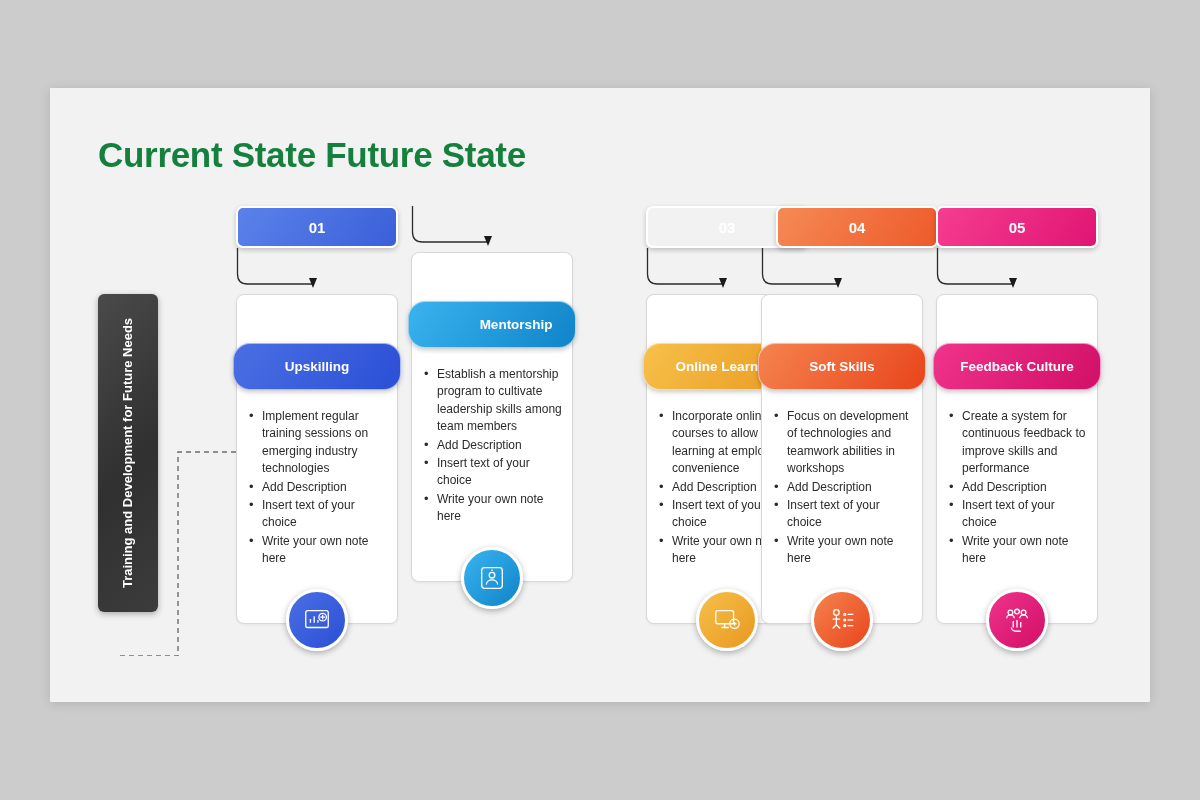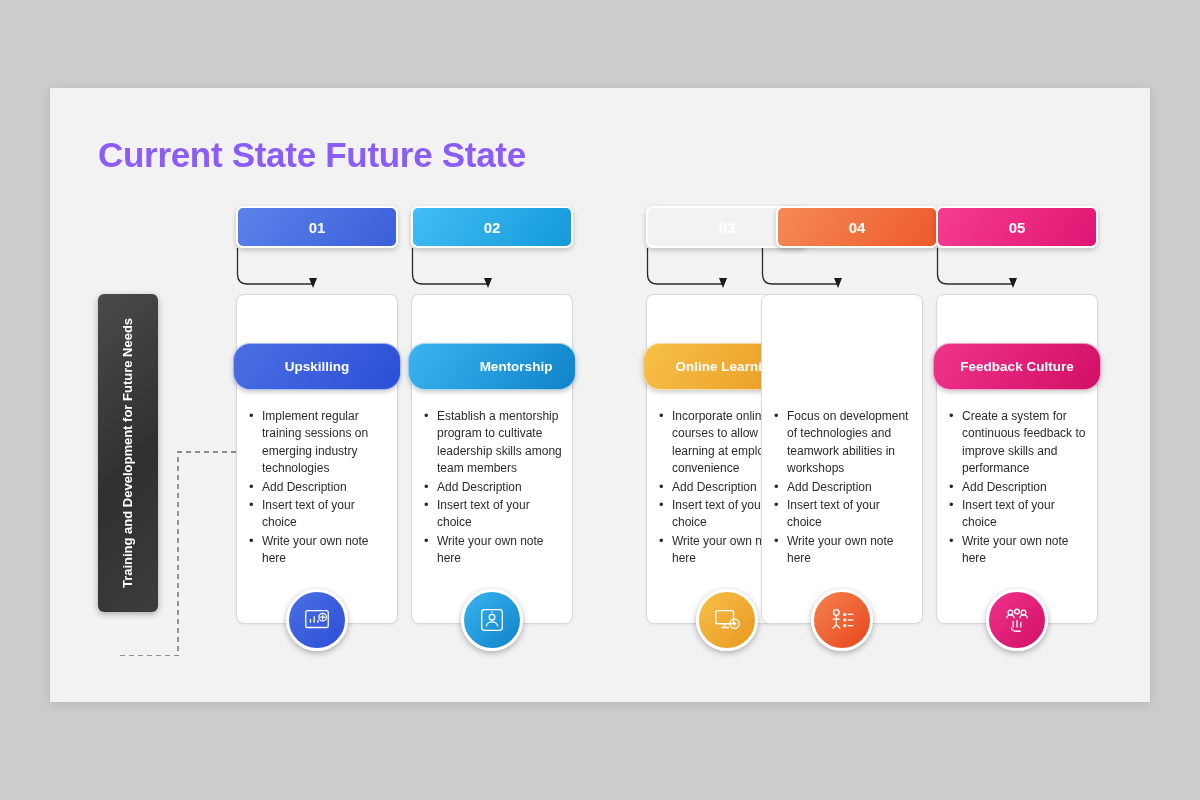--- a/index.html
+++ b/index.html
@@ -21,21 +21,21 @@
     height: 614px;
     background: #f2f2f2;
     box-shadow: 0 2px 10px rgba(0,0,0,0.12);
   }
   .slide-title {
     position: absolute;
     left: 48px;
     top: 47px;
     font-size: 35px;
     font-weight: bold;
-    color: #8b5cf6;
+    color: #15803d;
     letter-spacing: -0.3px;
   }
 
   
   .side-label {
     position: absolute;
     left: 48px;
     top: 206px;
     width: 60px;
     height: 318px;
@@ -209,23 +209,20 @@
             <svg width="30" height="30" viewBox="0 0 32 32" fill="none" stroke="#fff" stroke-width="1.4">
               <rect x="4" y="6" width="24" height="18" rx="2"></rect>
               <path d="M9 19v-4M13 19v-7M17 19v-3"></path>
               <circle cx="22" cy="13" r="4"></circle>
               <path d="M22 10.5v5M19.5 13h5"></path>
             </svg>
           </div>
         </div>
       </div>
       <div class="col" style="left: 361px;">
-        <div class="num-chip" style="background: linear-gradient(125deg, rgb(66, 189, 245) 0%, rgb(19, 154, 217) 100%);">
-          <span>02</span>
-        </div>
         <div class="arrow-box"><svg width="162" height="46" viewBox="0 0 162 46" fill="none">
             <path d="M2 0 L2 26 Q2 36 12 36 L78 36" stroke="#2b2b2b" stroke-width="1.3" fill="none" transform="translate(-0.5,0)"></path>
             <path d="M2 0 C2 22 20 14 38 14 L78 14" stroke="none" fill="none"></path>
             <path d="M4 0 C4 20 14 8 40 8 L78 8" stroke="none" fill="none"></path>
             <path d="M2 0 L2 20 Q2 30 14 30 L76 30" stroke="none"></path>
             <polygon points="73,30 81,30 77,40" fill="#1a1a1a"></polygon>
           </svg></div>
         <div class="card">
           <div class="card-head" style="background: linear-gradient(125deg, rgb(58, 179, 239) 0%, rgb(15, 132, 201) 100%); padding-left: 48px;">Mentorship</div>
           <ul class="bullets">
@@ -278,20 +275,21 @@
           <span>04</span>
         </div>
         <div class="arrow-box"><svg width="162" height="46" viewBox="0 0 162 46" fill="none">
             <path d="M2 0 L2 26 Q2 36 12 36 L78 36" stroke="#2b2b2b" stroke-width="1.3" fill="none" transform="translate(-0.5,0)"></path>
             <path d="M2 0 C2 22 20 14 38 14 L78 14" stroke="none" fill="none"></path>
             <path d="M4 0 C4 20 14 8 40 8 L78 8" stroke="none" fill="none"></path>
             <path d="M2 0 L2 20 Q2 30 14 30 L76 30" stroke="none"></path>
             <polygon points="73,30 81,30 77,40" fill="#1a1a1a"></polygon>
           </svg></div>
         <div class="card">
+          <div class="card-head" style="background: linear-gradient(125deg, rgb(245, 131, 78) 0%, rgb(232, 69, 28) 100%);">Soft Skills</div>
           <ul class="bullets">
             <li>Focus on development of technologies and teamwork abilities in workshops</li>
             <li>Add Description</li>
             <li>Insert text of your choice</li>
             <li>Write your own note here</li>
           </ul>
           <div class="icon-circle" style="background: linear-gradient(135deg, rgb(245, 131, 78) 0%, rgb(232, 69, 28) 100%);">
             <svg width="30" height="30" viewBox="0 0 32 32" fill="none" stroke="#fff" stroke-width="1.4">
               <circle cx="10" cy="8" r="3"></circle>
               <path d="M10 12v9M6 25l4-4 4 4M6 15h8"></path>

